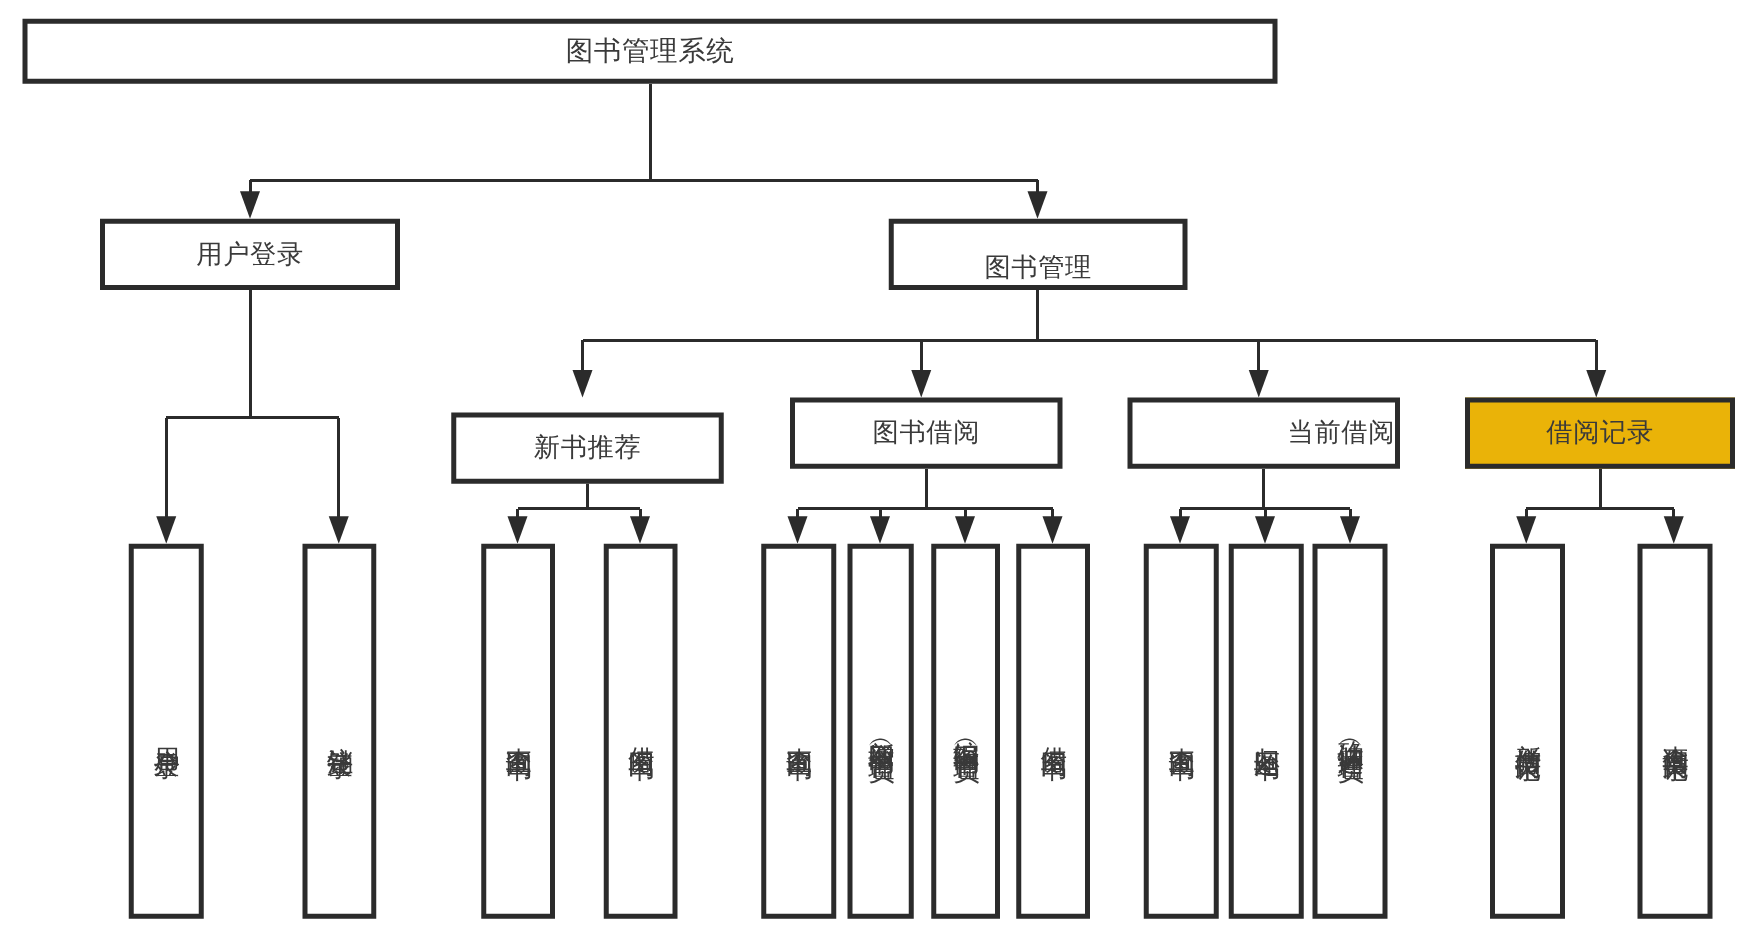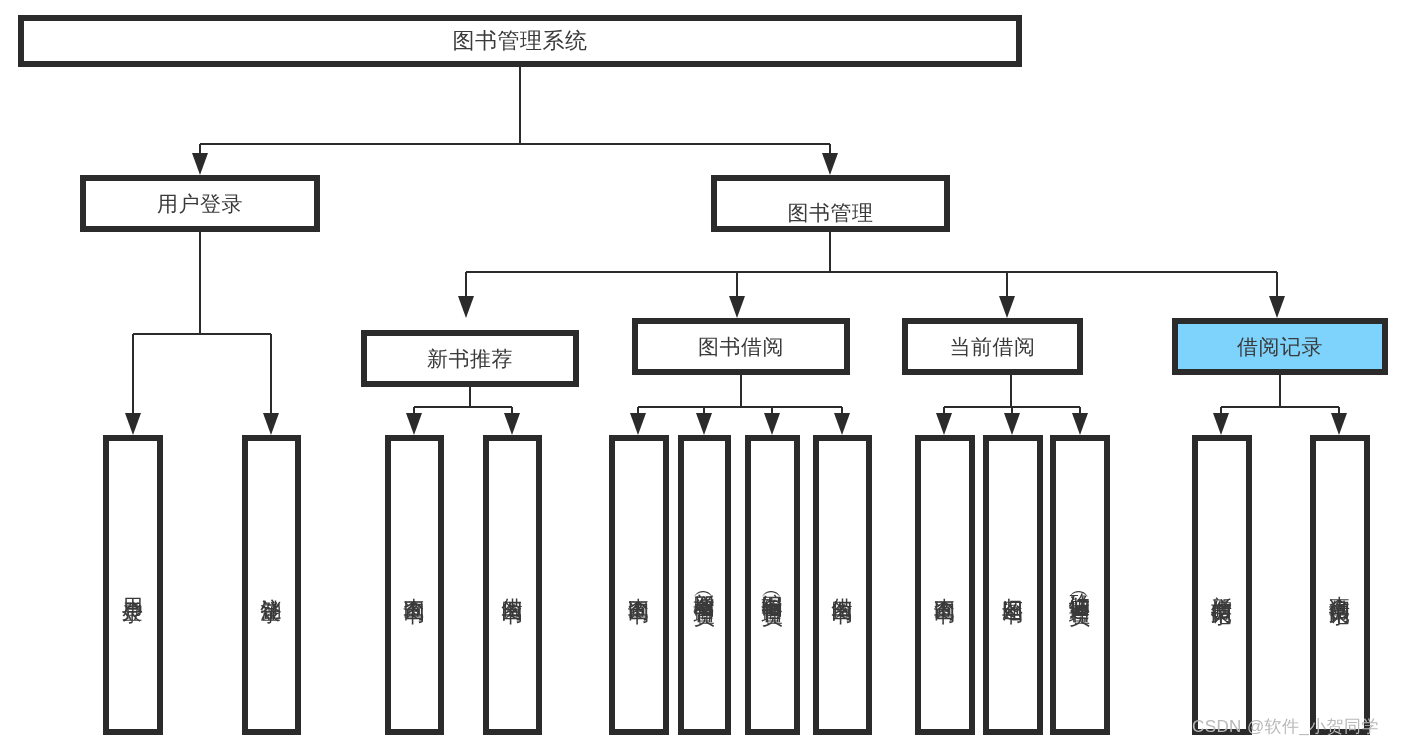--- a/index.html
+++ b/index.html
@@ -21,21 +21,21 @@
     position: absolute;
     left: 0;
     top: 0;
     width: 1405px;
     height: 747px;
   }
   .node {
     position: absolute;
     box-sizing: border-box;
     background: #ffffff;
-    border: 6px solid #b91c1c;
+    border: 4px solid #b91c1c;
     display: flex;
     align-items: center;
     justify-content: center;
     overflow: hidden;
   }
   .node-label {
     color: #3a3a3a;
     letter-spacing: 0.5px;
     line-height: 1.22;
     text-align: center;
@@ -135,24 +135,24 @@
       </div>
       <div class="node horizontal" style="left: 711px; top: 175px; width: 239px; height: 57px; border-color: rgb(43, 43, 43); background: rgb(255, 255, 255); align-items: flex-end;">
         <span class="node-label" style="color: rgb(58, 58, 58);">图书管理</span>
       </div>
       <div class="node horizontal" style="left: 361px; top: 318px; width: 218px; height: 57px; border-color: rgb(43, 43, 43); background: rgb(255, 255, 255); margin-top: 12px;">
         <span class="node-label" style="color: rgb(58, 58, 58);">新书推荐</span>
       </div>
       <div class="node horizontal" style="left: 632px; top: 318px; width: 218px; height: 57px; border-color: rgb(43, 43, 43); background: rgb(255, 255, 255);">
         <span class="node-label" style="color: rgb(58, 58, 58);">图书借阅</span>
       </div>
-      <div class="node horizontal" style="left: 902px; top: 318px; width: 181px; height: 57px; border-color: rgb(43, 43, 43); background: rgb(255, 255, 255);">
+      <div class="node horizontal" style="left: 902px; top: 318px; width: 218px; height: 57px; border-color: rgb(43, 43, 43); background: rgb(255, 255, 255); justify-content: flex-end;">
         <span class="node-label" style="color: rgb(58, 58, 58);">当前借阅</span>
       </div>
-      <div class="node horizontal" style="left: 1172px; top: 318px; width: 216px; height: 57px; border-color: rgb(43, 43, 43); background: #7dd3fc;">
+      <div class="node horizontal" style="left: 1172px; top: 318px; width: 216px; height: 57px; border-color: rgb(43, 43, 43); background: #eab308;">
         <span class="node-label" style="color: rgb(58, 58, 58);">借阅记录</span>
       </div>
       <div class="node vertical" style="left: 103px; top: 435px; width: 60px; height: 300px; border-color: rgb(43, 43, 43); background: rgb(255, 255, 255);">
         <span class="node-label" style="color: rgb(58, 58, 58);">用户登录</span>
       </div>
       <div class="node vertical" style="left: 242px; top: 435px; width: 59px; height: 300px; border-color: rgb(43, 43, 43); background: rgb(255, 255, 255);">
         <span class="node-label" style="color: rgb(58, 58, 58);">注销登录</span>
       </div>
       <div class="node vertical" style="left: 385px; top: 435px; width: 59px; height: 300px; border-color: rgb(43, 43, 43); background: rgb(255, 255, 255);">
         <span class="node-label" style="color: rgb(58, 58, 58);">查询图书</span>
@@ -181,14 +181,13 @@
       <div class="node vertical" style="left: 1050px; top: 435px; width: 60px; height: 300px; border-color: rgb(43, 43, 43); background: rgb(255, 255, 255);">
         <span class="node-label" style="color: rgb(58, 58, 58);">确认归还（管理员）</span>
       </div>
       <div class="node vertical" style="left: 1192px; top: 435px; width: 60px; height: 300px; border-color: rgb(43, 43, 43); background: rgb(255, 255, 255);">
         <span class="node-label" style="color: rgb(58, 58, 58);">新增借阅记录</span>
       </div>
       <div class="node vertical" style="left: 1310px; top: 435px; width: 60px; height: 300px; border-color: rgb(43, 43, 43); background: rgb(255, 255, 255);">
         <span class="node-label" style="color: rgb(58, 58, 58);">查询借阅记录</span>
       </div>
     </div>
-  <div class="watermark" style="left: 1192px; top: 715px; color: rgb(185, 185, 185);">CSDN @软件_小贺同学</div>
 </div>
 
 </body></html>

